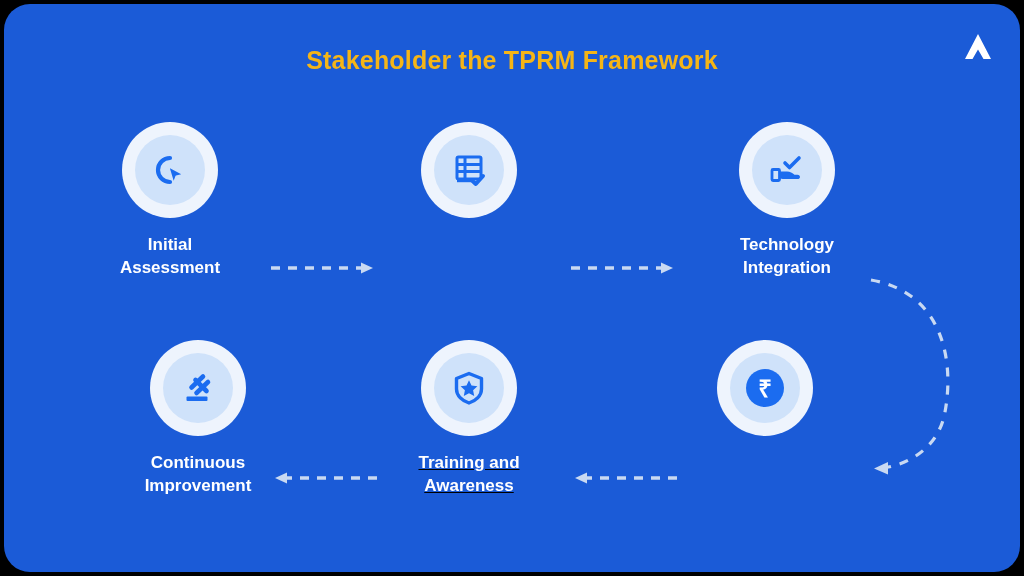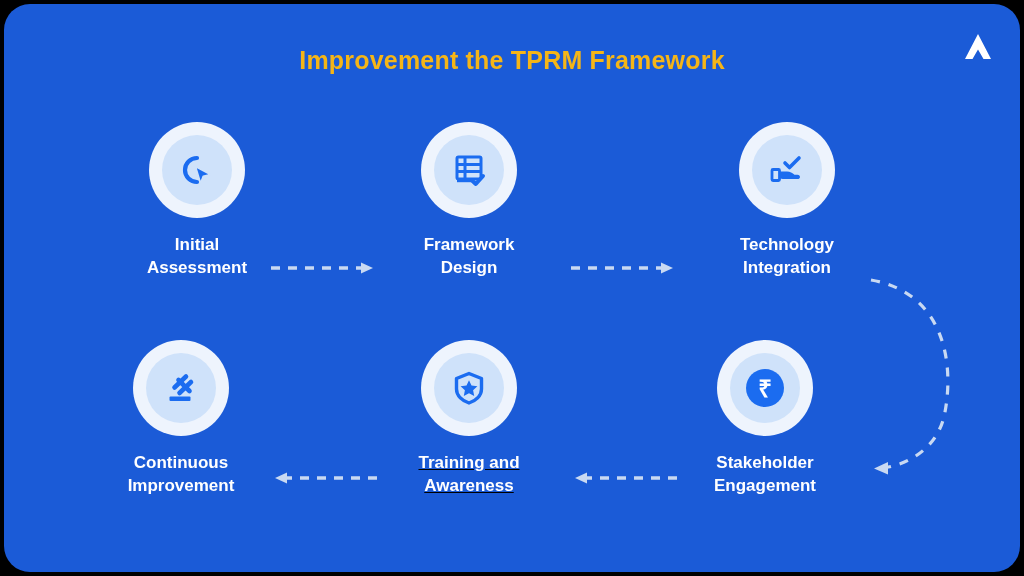--- a/index.html
+++ b/index.html
@@ -85,24 +85,24 @@
   .node-label {
     margin-top: 16px;
     color: #ffffff;
     font-size: 17px;
     font-weight: bold;
     line-height: 1.35;
     white-space: pre-line;
   }
 
   
-  #node-1 { left: 93px;  top: 118px; }
+  #node-1 { left: 66px;  top: 118px; }
   #node-2 { left: 365px; top: 118px; }
   #node-3 { left: 683px; top: 118px; }
-  #node-4 { left: 77px;  top: 336px; }
+  #node-4 { left: 94px;  top: 336px; }
   #node-5 { left: 365px; top: 336px; text-decoration: underline; }
   #node-6 { left: 661px; top: 336px; }
 
   
   .connector {
     position: absolute;
   }
   #arrow-1 { left: 265px; top: 252px; width: 110px; height: 24px; }
   #arrow-2 { left: 565px; top: 252px; width: 110px; height: 24px; }
   #arrow-3 { left: 845px; top: 262px; width: 130px; height: 216px; }
@@ -114,21 +114,21 @@
 
 <div id="stage">
   <div id="card">
 
     <div id="logo">
       <svg viewBox="0 0 40 40" width="40" height="40" aria-hidden="true">
         <path d="M20 6 L33 31 L25.5 31 L20 21.5 L14.5 31 L7 31 Z" fill="#ffffff"></path>
       </svg>
     </div>
 
-    <div id="title">Improvement the TPRM Framework</div>
+    <div id="title">Stakeholder the TPRM Framework</div>
 
     <div class="node" id="node-1">
       <div class="circle-wrap">
         <div class="ring-outer"></div>
         <div class="ring-inner">
           <svg width="40" height="40" viewBox="0 0 40 40">
             <path d="M20 8 A12 12 0 1 0 20 32" fill="none" stroke="#1b6cf0" stroke-width="4.2" stroke-linecap="round"></path>
             <path d="M18.5 16.5 L33.5 24.5 L26.2 26.2 L23.6 33.2 Z" fill="#1b6cf0" stroke="#cfe2fa" stroke-width="1.6" stroke-linejoin="round"></path>
           </svg>
         </div>
@@ -144,22 +144,20 @@
           <svg width="40" height="40" viewBox="0 0 40 40">
             <rect x="8" y="7" width="24" height="22" rx="1.5" fill="none" stroke="#1b6cf0" stroke-width="3"></rect>
             <line x1="8" y1="14.5" x2="32" y2="14.5" stroke="#1b6cf0" stroke-width="3"></line>
             <line x1="8" y1="21.5" x2="32" y2="21.5" stroke="#1b6cf0" stroke-width="3"></line>
             <line x1="16" y1="7" x2="16" y2="29" stroke="#1b6cf0" stroke-width="3"></line>
             <rect x="8" y="29" width="14" height="3.2" fill="#1b6cf0"></rect>
             <path d="M23 30.5 L26.8 34 L34 26" fill="none" stroke="#1b6cf0" stroke-width="4" stroke-linecap="round" stroke-linejoin="round"></path>
           </svg>
         </div>
       </div>
-      <div class="node-label">Framework
-Design</div>
     </div>
 
     <div class="node" id="node-3">
       <div class="circle-wrap">
         <div class="ring-outer"></div>
         <div class="ring-inner">
           <svg width="40" height="40" viewBox="0 0 40 40">
             <path d="M18 13 L22.5 17.5 L32 8" fill="none" stroke="#1b6cf0" stroke-width="3.6" stroke-linecap="round" stroke-linejoin="round"></path>
             <rect x="5" y="19.5" width="7.5" height="11" rx="1" fill="none" stroke="#1b6cf0" stroke-width="2.8"></rect>
             <path d="M12.5 21.5 L20 21.5 C23 21.5 25.5 23 27.5 24.8 L30.5 24.8 C32.2 24.8 33 26 33 26.9 C33 28 32 29 30.5 29 L17 29 C15 29 13.8 28.6 12.5 28 Z" fill="#1b6cf0"></path>
@@ -205,22 +203,20 @@
     <div class="node" id="node-6">
       <div class="circle-wrap">
         <div class="ring-outer"></div>
         <div class="ring-inner">
           <svg width="46" height="46" viewBox="0 0 46 46">
             <circle cx="23" cy="23" r="19" fill="#1b6cf0"></circle>
             <text x="23" y="32" text-anchor="middle" font-family="'Liberation Sans', sans-serif" font-size="24" font-weight="bold" fill="#ffffff">₹</text>
           </svg>
         </div>
       </div>
-      <div class="node-label">Stakeholder
-Engagement</div>
     </div>
 
     <div class="connector" id="arrow-1">
       <svg width="110" height="24" viewBox="0 0 110 24">
         <line x1="2" y1="12" x2="92" y2="12" stroke="#c9d9f2" stroke-width="3.4" stroke-dasharray="9 8"></line>
         <path d="M92 6.5 L104 12 L92 17.5 Z" fill="#c9d9f2"></path>
       </svg>
     </div>
 
     <div class="connector" id="arrow-2">

